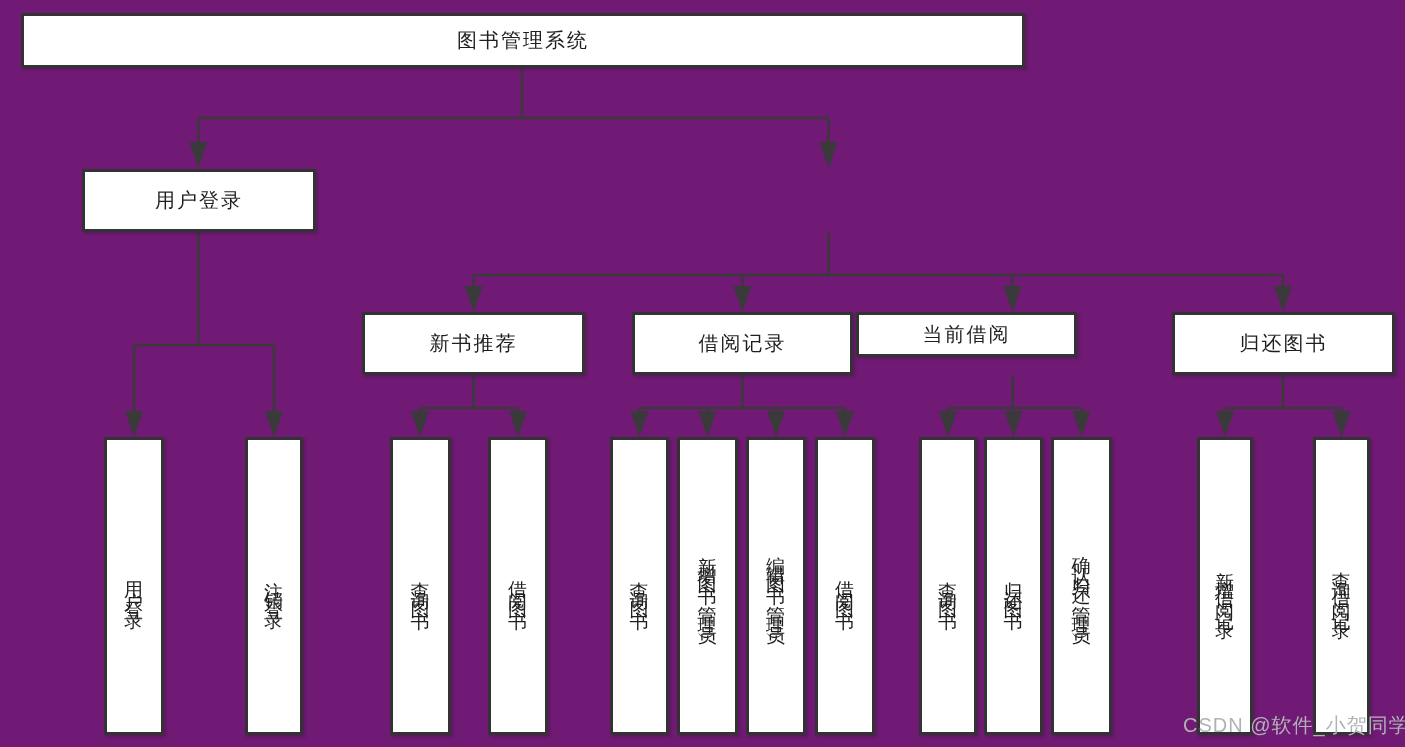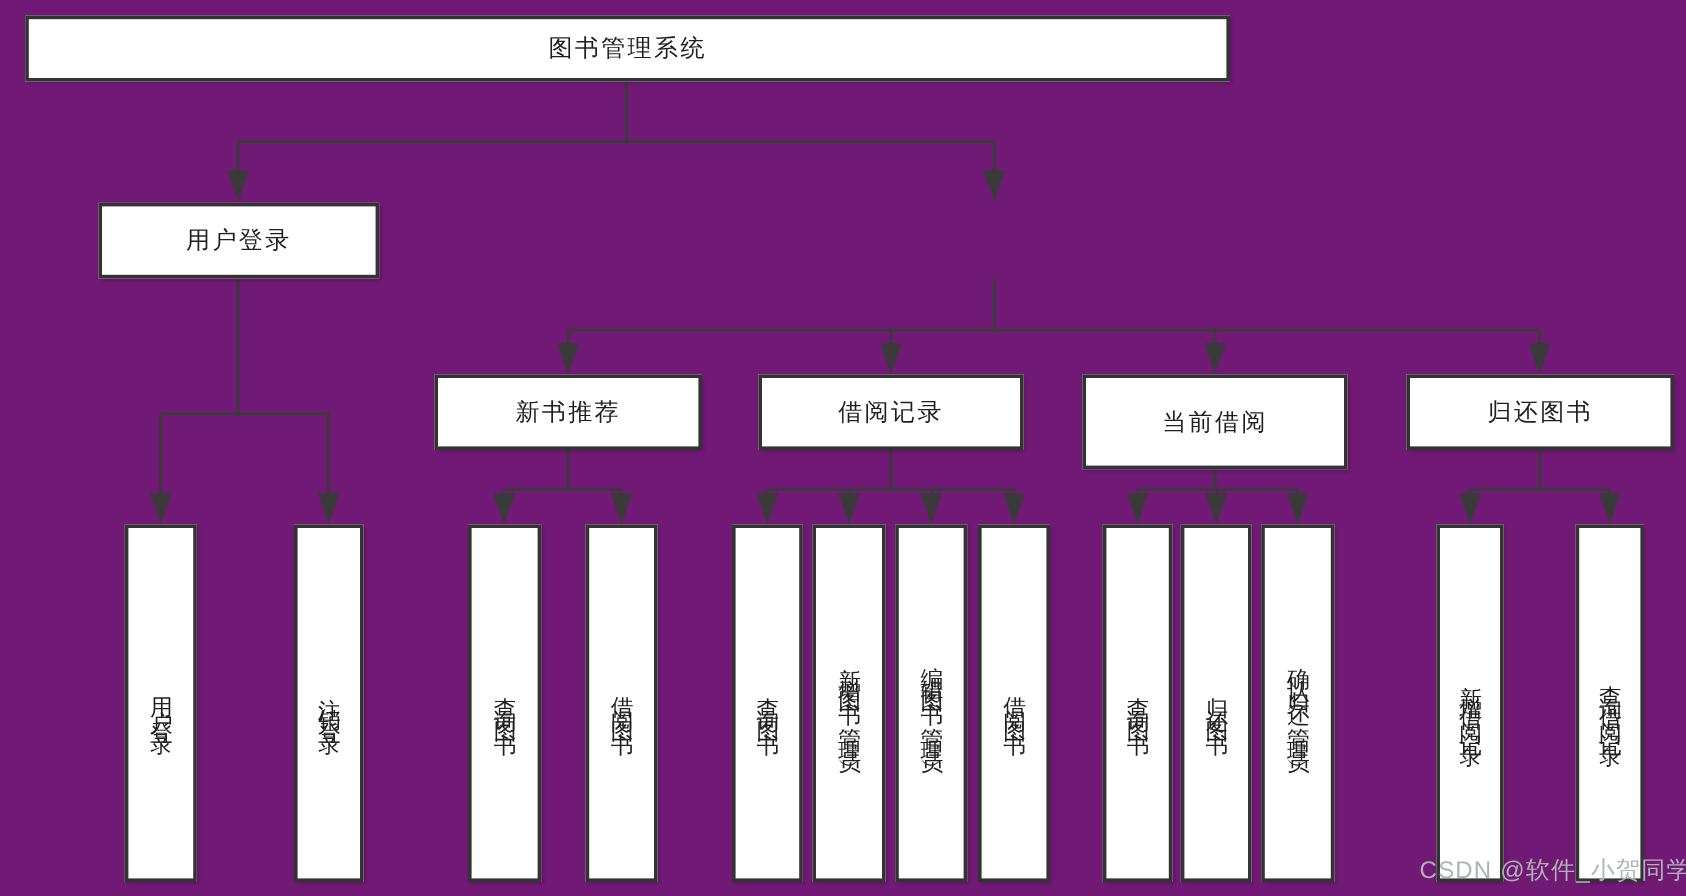--- a/index.html
+++ b/index.html
@@ -128,21 +128,21 @@
       <polygon points="1332.5,411 1350.5,411 1341.5,437"></polygon>
     </g>
   </svg>
 
   <div class="box hbox" style="left:21px; top:13px; width:1004px; height:55px;">图书管理系统</div>
 
   <div class="box hbox" style="left:82px; top:169px; width:234px; height:63px;">用户登录</div>
 
   <div class="box hbox" style="left:362px; top:312px; width:223px; height:63px;">新书推荐</div>
   <div class="box hbox" style="left:632px; top:312px; width:221px; height:63px;">借阅记录</div>
-  <div class="box hbox" style="left:902px; top:312px; width:221px; height:79px;">当前借阅</div>
+  <div class="box hbox" style="left:856px; top:312px; width:221px; height:45px;">当前借阅</div>
   <div class="box hbox" style="left:1172px; top:312px; width:223px; height:63px;">归还图书</div>
 
   <div class="box vbox" style="left:104px; width:60px;">用户登录</div>
   <div class="box vbox" style="left:245px; width:58px;">注销登录</div>
 
   <div class="box vbox" style="left:390px; width:61px;">查询图书</div>
   <div class="box vbox" style="left:488px; width:60px;">借阅图书</div>
 
   <div class="box vbox" style="left:610px; width:59px;">查询图书</div>
   <div class="box vbox" style="left:677px; width:61px;">新增图书（管理员）</div>

